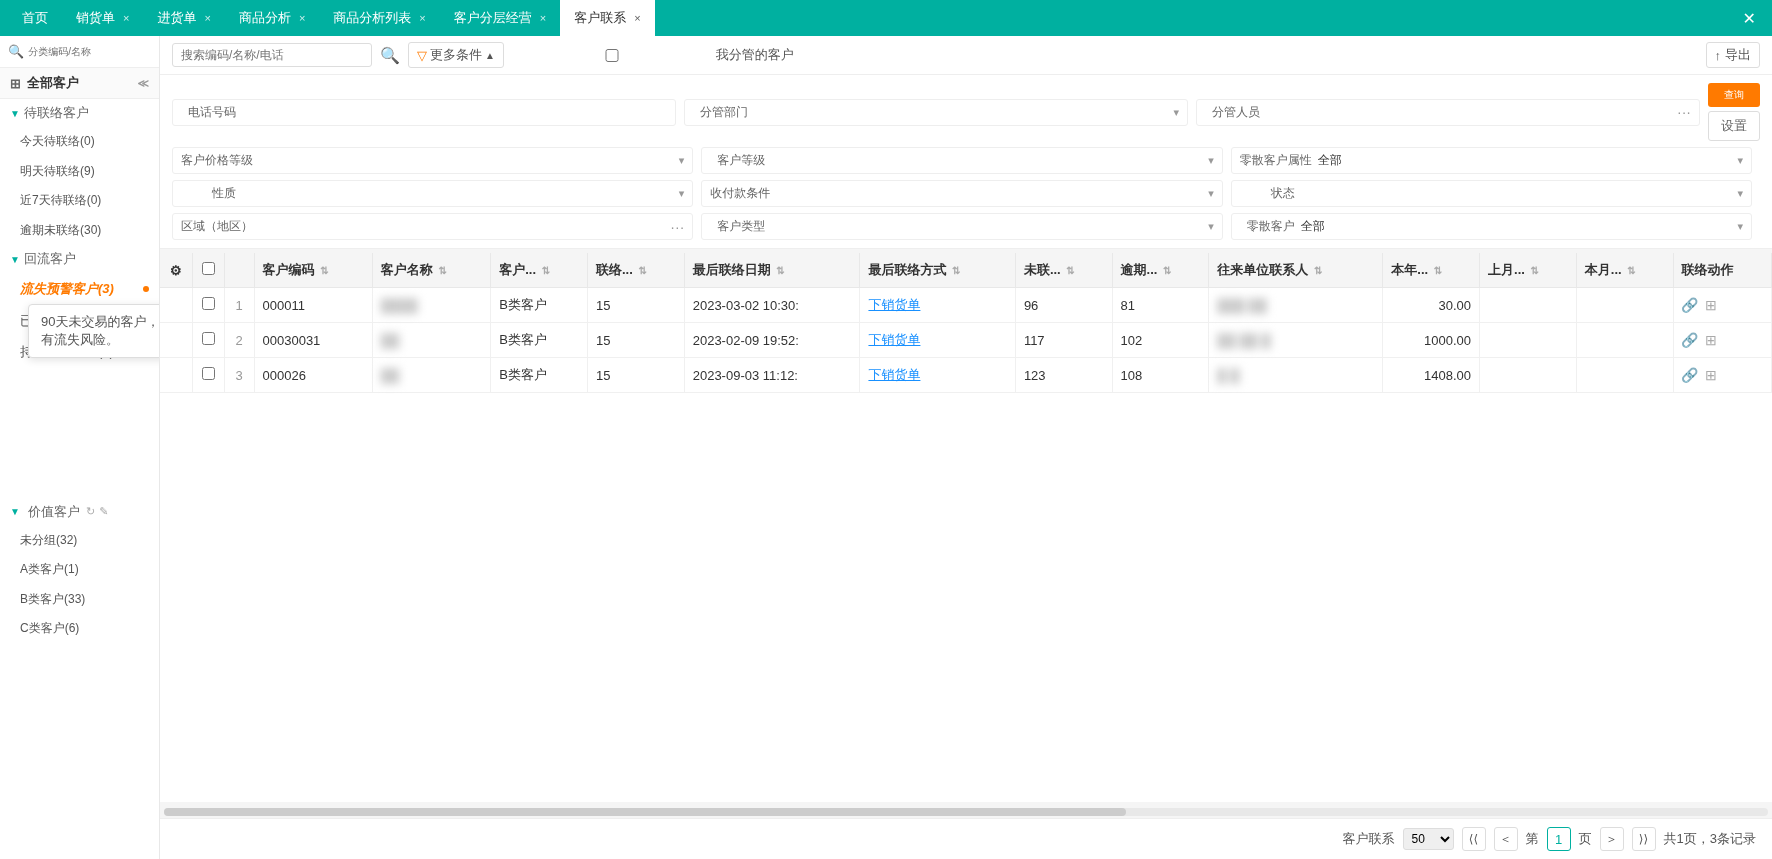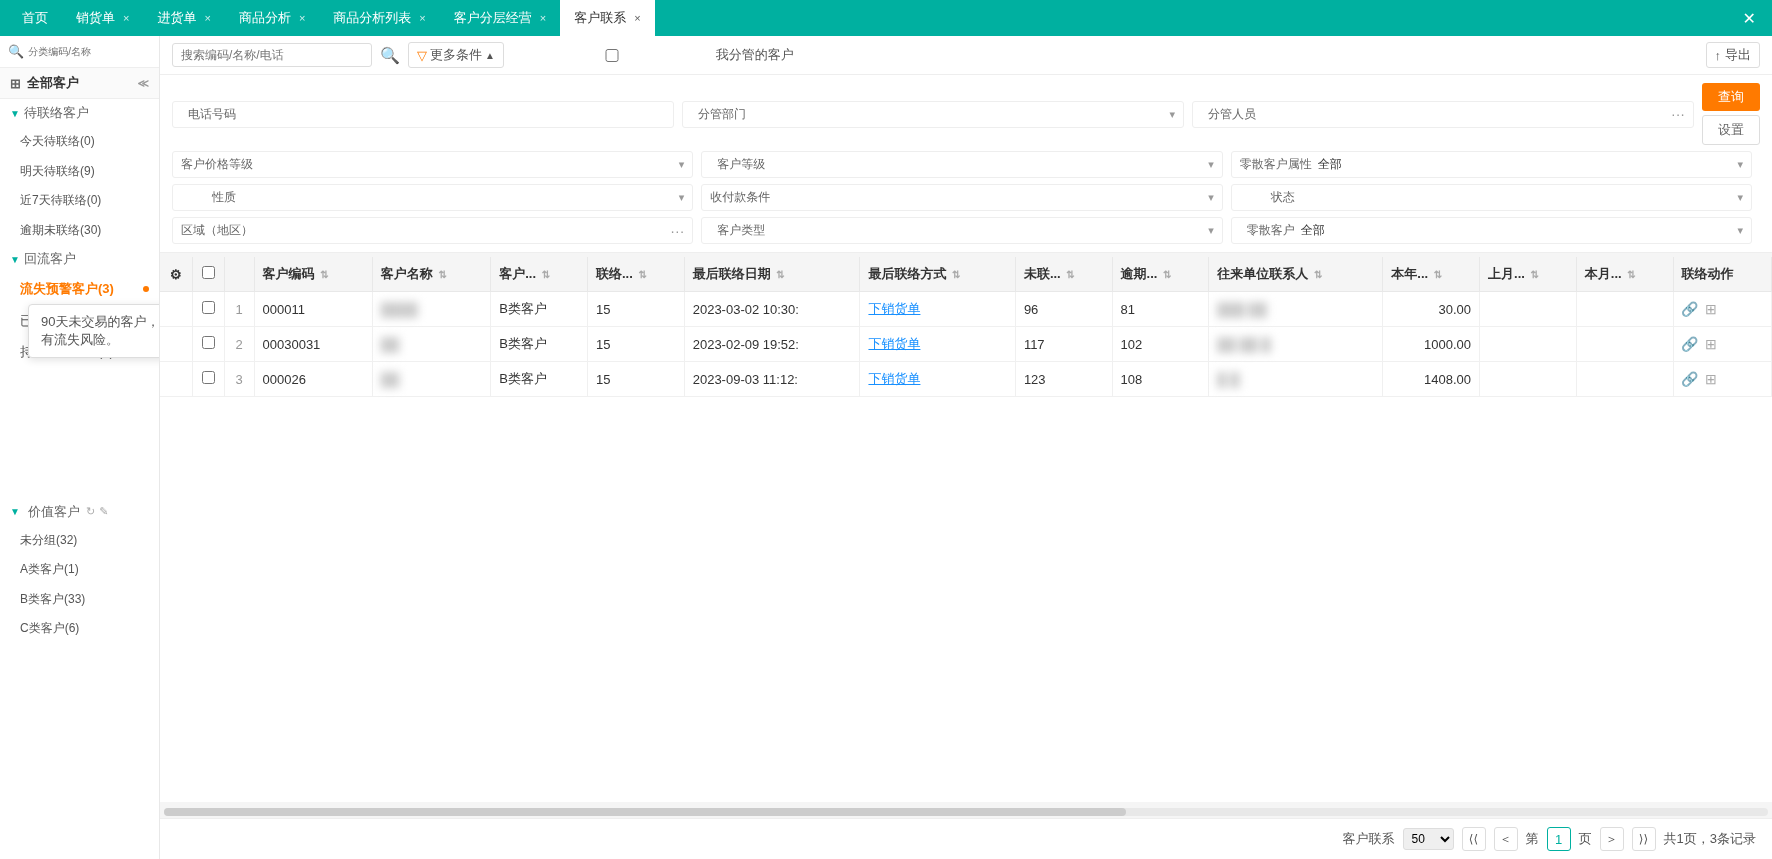--- a/index.html
+++ b/index.html
@@ -269,21 +269,21 @@
       gap: 4px;
       flex-shrink: 0;
     }
     .btn-query {
       background: #ff7a00;
       color: #fff;
       border: none;
       padding: 5px 16px;
       border-radius: 3px;
       cursor: pointer;
-      font-size: 13px;
+      font-size: 10px;
     }
     .btn-settings {
       background: #fff;
       color: #666;
       border: 1px solid #ddd;
       padding: 5px 12px;
       border-radius: 3px;
       cursor: pointer;
       font-size: 13px;
     }
@@ -477,21 +477,21 @@
     </div>
     <div class="sidebar-item">今天待联络(0)</div>
     <div class="sidebar-item">明天待联络(9)</div>
     <div class="sidebar-item">近7天待联络(0)</div>
     <div class="sidebar-item">逾期未联络(30)</div>
 
     <div class="sidebar-group-label">
       <span class="arrow">▼</span>
       <span>回流客户</span>
     </div>
-    <div class="sidebar-item active" style="color:#ff7a00; font-weight:bold; display:flex; align-items:center; justify-content:space-between;">
+    <div class="sidebar-item active" style="color:#ff7a00; font-weight:bold; display:flex; align-items:center; justify-content:space-between;font-style:italic;">
       <span>流失预警客户(3)</span>
       <span class="orange-dot"></span>
     </div>
     <div class="sidebar-item" style="display:flex; align-items:center; justify-content:space-between;">
       <span>已流失客户(24)</span>
       <span style="color:#aaa; font-size:11px;">ⓘ</span>
     </div>
     <div class="sidebar-item" style="display:flex; align-items:center; justify-content:space-between;">
       <span>持续下滑客户(2)</span>
       <span style="color:#aaa; font-size:11px;">ⓘ</span>

